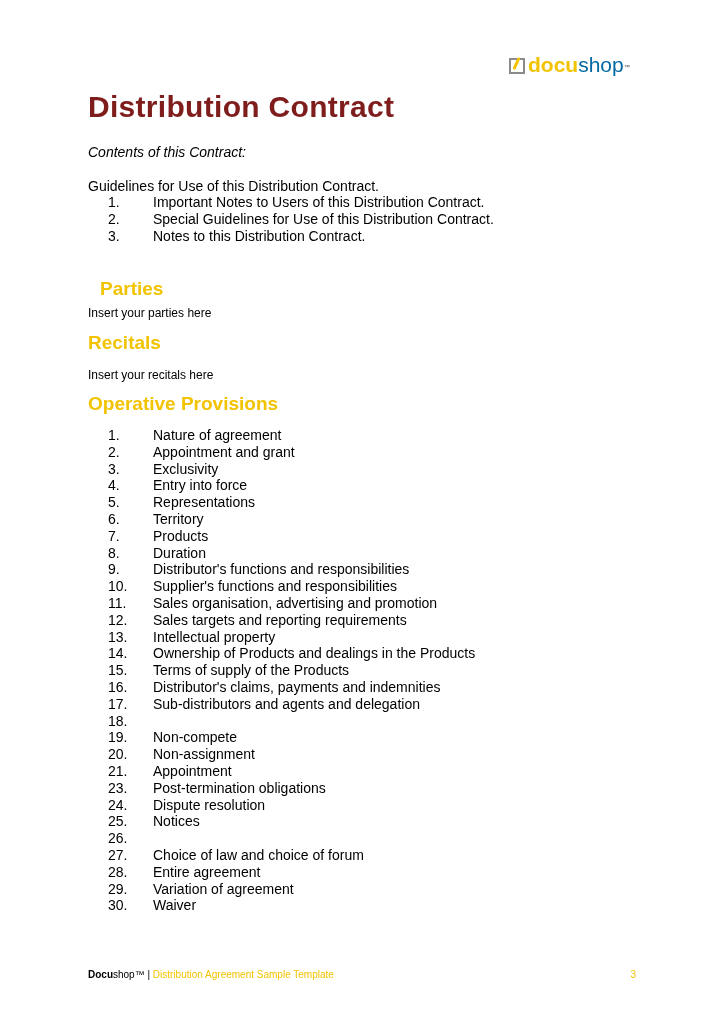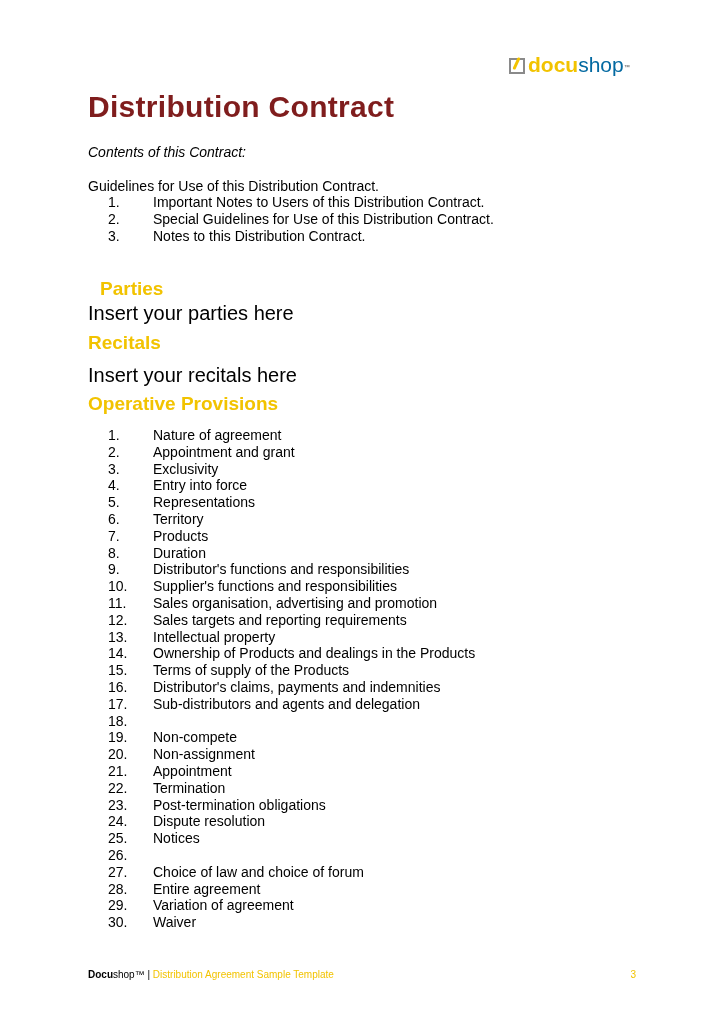--- a/index.html
+++ b/index.html
@@ -25,21 +25,21 @@
   .numlist .txt { }
 
   .guide-list { top: 194px; }
   .ops-list { top: 427px; }
 
   .h2 { position: absolute; left: 88px; font-size: 19px; font-weight: bold; color: #f2c300; line-height: 23px; }
   .h-parties { top: 277px; margin-left: 12px; }
   .h-recitals { top: 331px; }
   .h-ops { top: 392px; }
 
-  .body-text { position: absolute; left: 88px; font-size: 20px; line-height: 17px; }
+  .body-text { position: absolute; left: 88px; font-size: 12px; line-height: 17px; }
   .t-parties { top: 305px; }
   .t-recitals { top: 367px; }
 
   .footer { position: absolute; left: 88px; top: 969px; width: 548px; font-size: 10px; line-height: 11px; display: flex; justify-content: space-between; }
   .footer-left .brand-docu { font-weight: bold; color: #000; }
   .footer-left .brand-shop { color: #000; }
   .footer-left .sep { color: #000; }
   .footer-left .subtitle { color: #f2c300; }
   .footer-page { color: #f2c300; }
 </style>
@@ -158,24 +158,20 @@
     </div>
     <div class="row">
       <span class="num">20.</span>
       <span class="txt">Non-assignment</span>
     </div>
     <div class="row">
       <span class="num">21.</span>
       <span class="txt">Appointment</span>
     </div>
     <div class="row">
-      <span class="num">22.</span>
-      <span class="txt">Termination</span>
-    </div>
-    <div class="row">
       <span class="num">23.</span>
       <span class="txt">Post-termination obligations</span>
     </div>
     <div class="row">
       <span class="num">24.</span>
       <span class="txt">Dispute resolution</span>
     </div>
     <div class="row">
       <span class="num">25.</span>
       <span class="txt">Notices</span>

